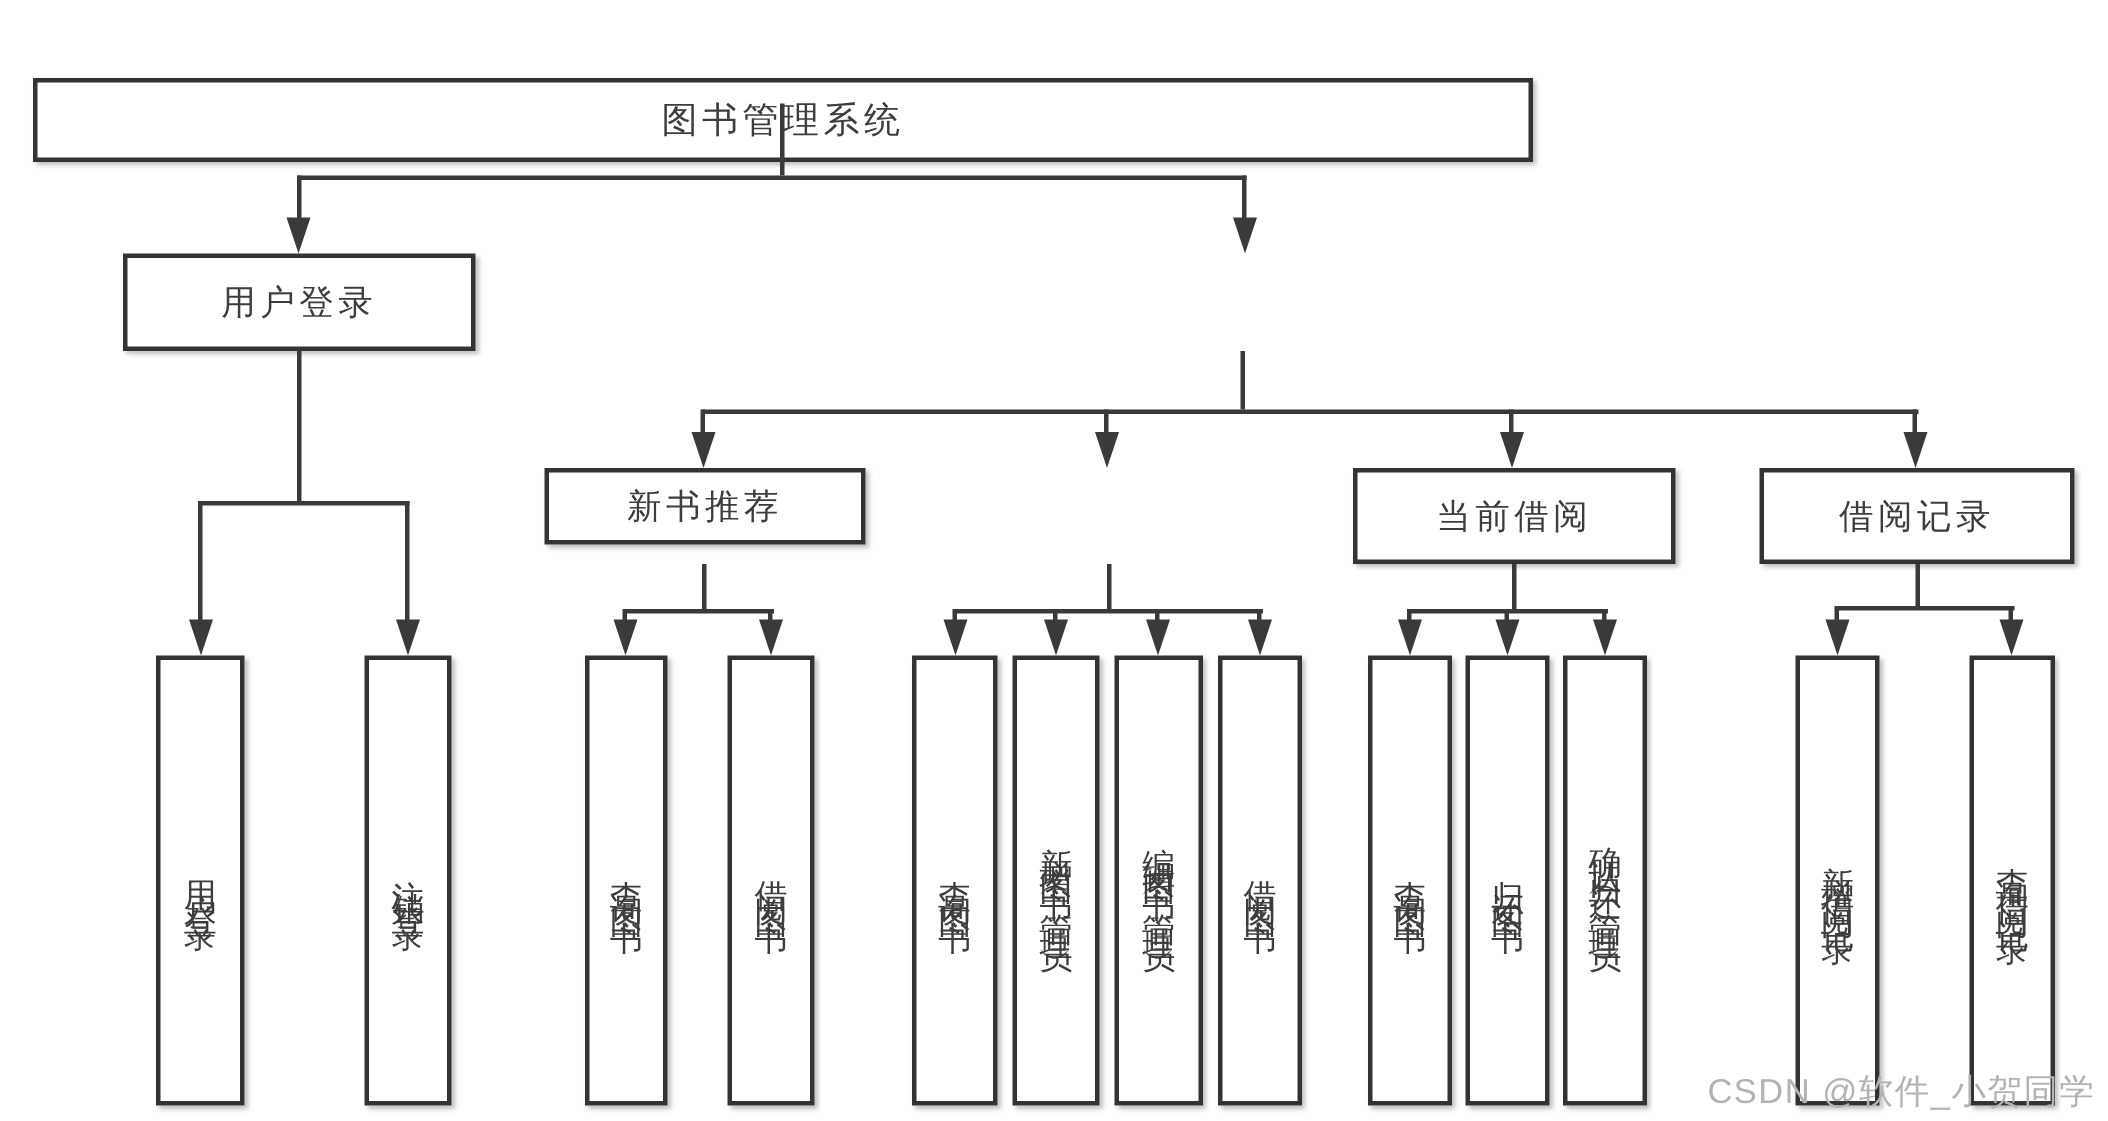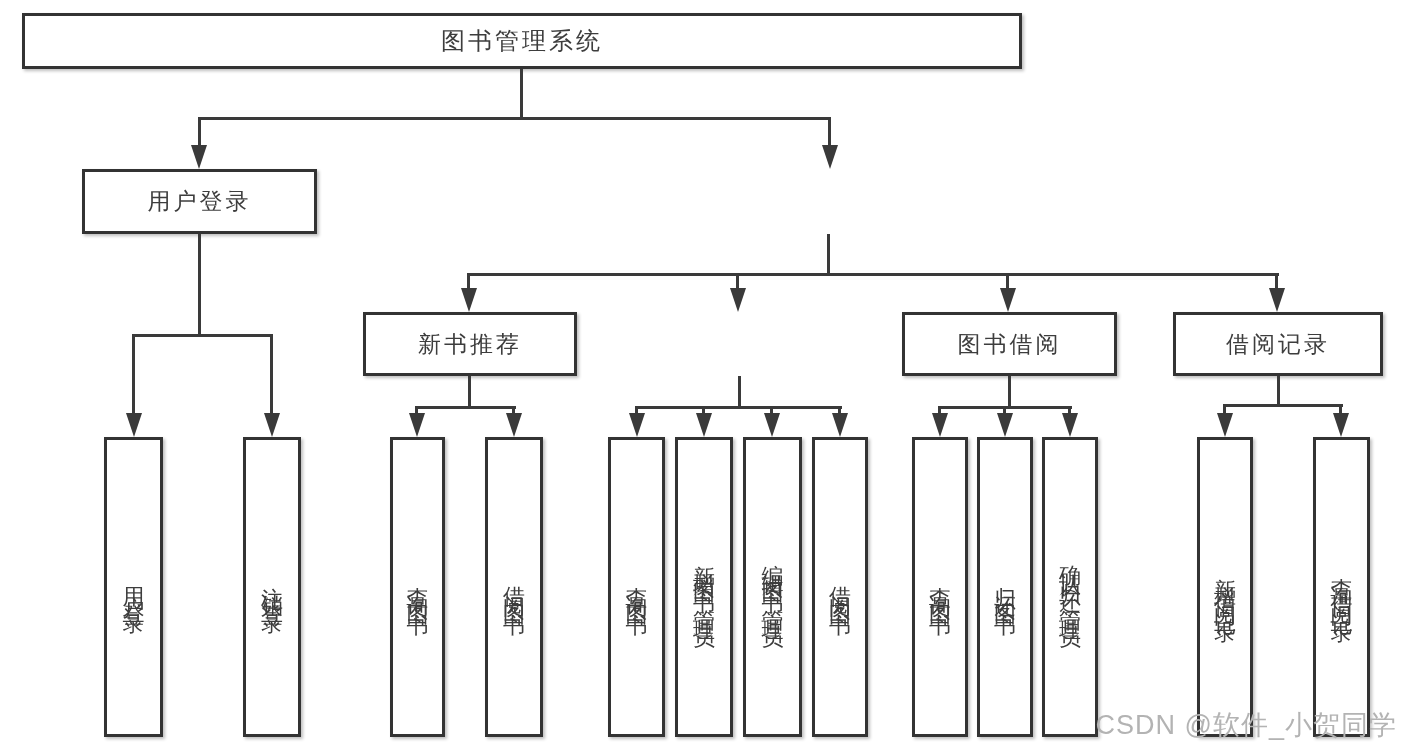--- a/index.html
+++ b/index.html
@@ -16,21 +16,21 @@
     box-sizing: border-box;
     border: 3px solid #333333;
     background: #ffffff;
     color: #3d3d3d;
     display: flex;
     align-items: center;
     justify-content: center;
     box-shadow: 2px 2px 3px rgba(0,0,0,0.25);
   }
   .hbox { font-size: 23px; letter-spacing: 3px; white-space: nowrap; }
-  .root { font-size: 24px; }
+  .root { font-size: 24px; margin-top: 39px; }
   .vbox {
     writing-mode: vertical-rl;
     text-orientation: mixed;
     font-size: 22px;
     letter-spacing: 9px;
     line-height: 1;
   }
   .line { position: absolute; background: #3a3a3a; }
   .lv { width: 3px; }
   .lh { height: 3px; }
@@ -38,21 +38,21 @@
     position: absolute;
     width: 0; height: 0;
     border-left: 8px solid transparent;
     border-right: 8px solid transparent;
     border-top: 24px solid #3a3a3a;
   }
   .watermark {
     position: absolute;
     right: 8px;
     bottom: 4px;
-    font-size: 27px;
+    font-size: 23px;
     color: #b3b3b3;
     letter-spacing: 1px;
     white-space: nowrap;
   }
 </style>
 </head>
 <body>
 
 <div id="stage">
 
@@ -82,25 +82,25 @@
   <div class="line lh" style="left:468px; top:273px; width:811px;"></div>
   <div class="line lv" style="left:467px;  top:273px; height:18px;"></div>
   <div class="arrow" style="left:461px;  top:288px;"></div>
   <div class="line lv" style="left:736px;  top:273px; height:18px;"></div>
   <div class="arrow" style="left:730px;  top:288px;"></div>
   <div class="line lv" style="left:1006px; top:273px; height:18px;"></div>
   <div class="arrow" style="left:1000px; top:288px;"></div>
   <div class="line lv" style="left:1275px; top:273px; height:18px;"></div>
   <div class="arrow" style="left:1269px; top:288px;"></div>
 
-  <div class="box hbox" style="left:363px; top:312px; width:214px; height:64px;">
+  <div class="box hbox" style="left:363px; top:312px; width:214px; height:51px;">
     <span>新书推荐</span>
   </div>
   <div class="box hbox" style="left:902px; top:312px; width:215px; height:64px;">
-    <span>图书借阅</span>
+    <span>当前借阅</span>
   </div>
   <div class="box hbox" style="left:1173px; top:312px; width:210px; height:64px;">
     <span>借阅记录</span>
   </div>
 
   <div class="line lv" style="left:468px; top:376px; height:30px;"></div>
   <div class="line lh" style="left:416px; top:406px; width:100px;"></div>
   <div class="line lv" style="left:415px; top:406px; height:10px;"></div>
   <div class="arrow" style="left:409px; top:413px;"></div>
   <div class="line lv" style="left:512px; top:406px; height:10px;"></div>

